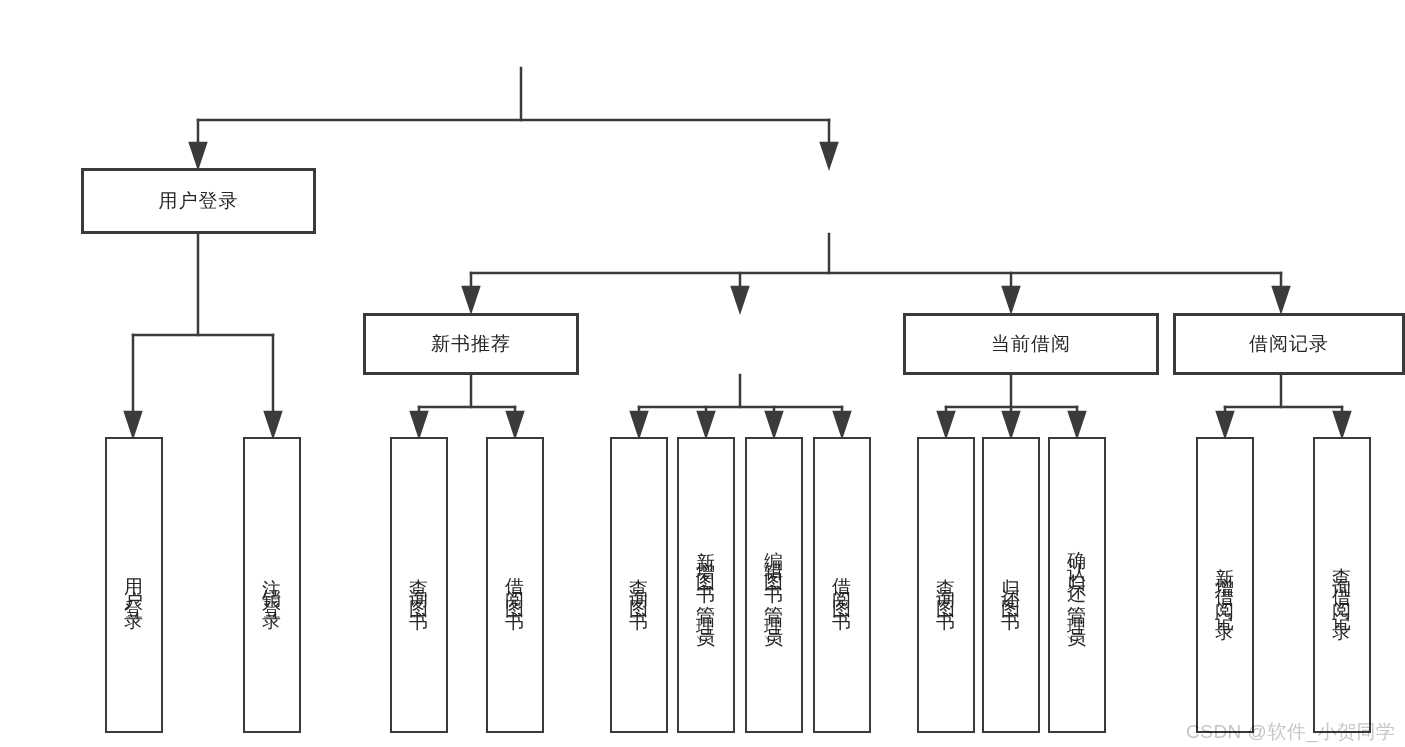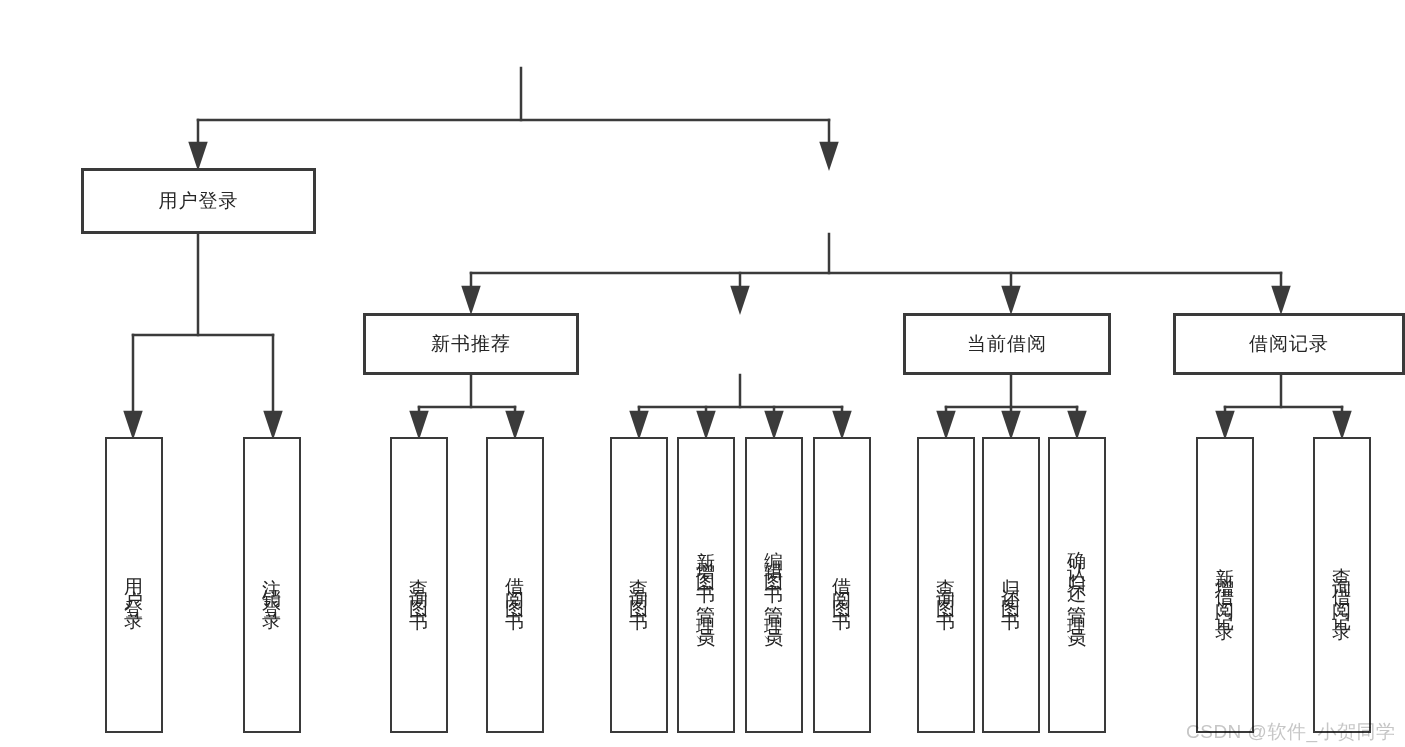--- a/index.html
+++ b/index.html
@@ -132,21 +132,21 @@
   </svg>
 
 
   <div class="box" style="left:81px;top:168px;width:235px;height:66px">
     <span>用户登录</span>
   </div>
 
   <div class="box" style="left:363px;top:313px;width:216px;height:62px">
     <span>新书推荐</span>
   </div>
-  <div class="box" style="left:903px;top:313px;width:208px;height:62px">
+  <div class="box" style="left:903px;top:313px;width:256px;height:62px">
     <span>当前借阅</span>
   </div>
   <div class="box" style="left:1173px;top:313px;width:232px;height:62px">
     <span>借阅记录</span>
   </div>
 
   <div class="box leaf" style="left:105px;top:437px;width:58px;height:296px">
     <span>用户登录</span>
   </div>
   <div class="box leaf" style="left:243px;top:437px;width:58px;height:296px">

